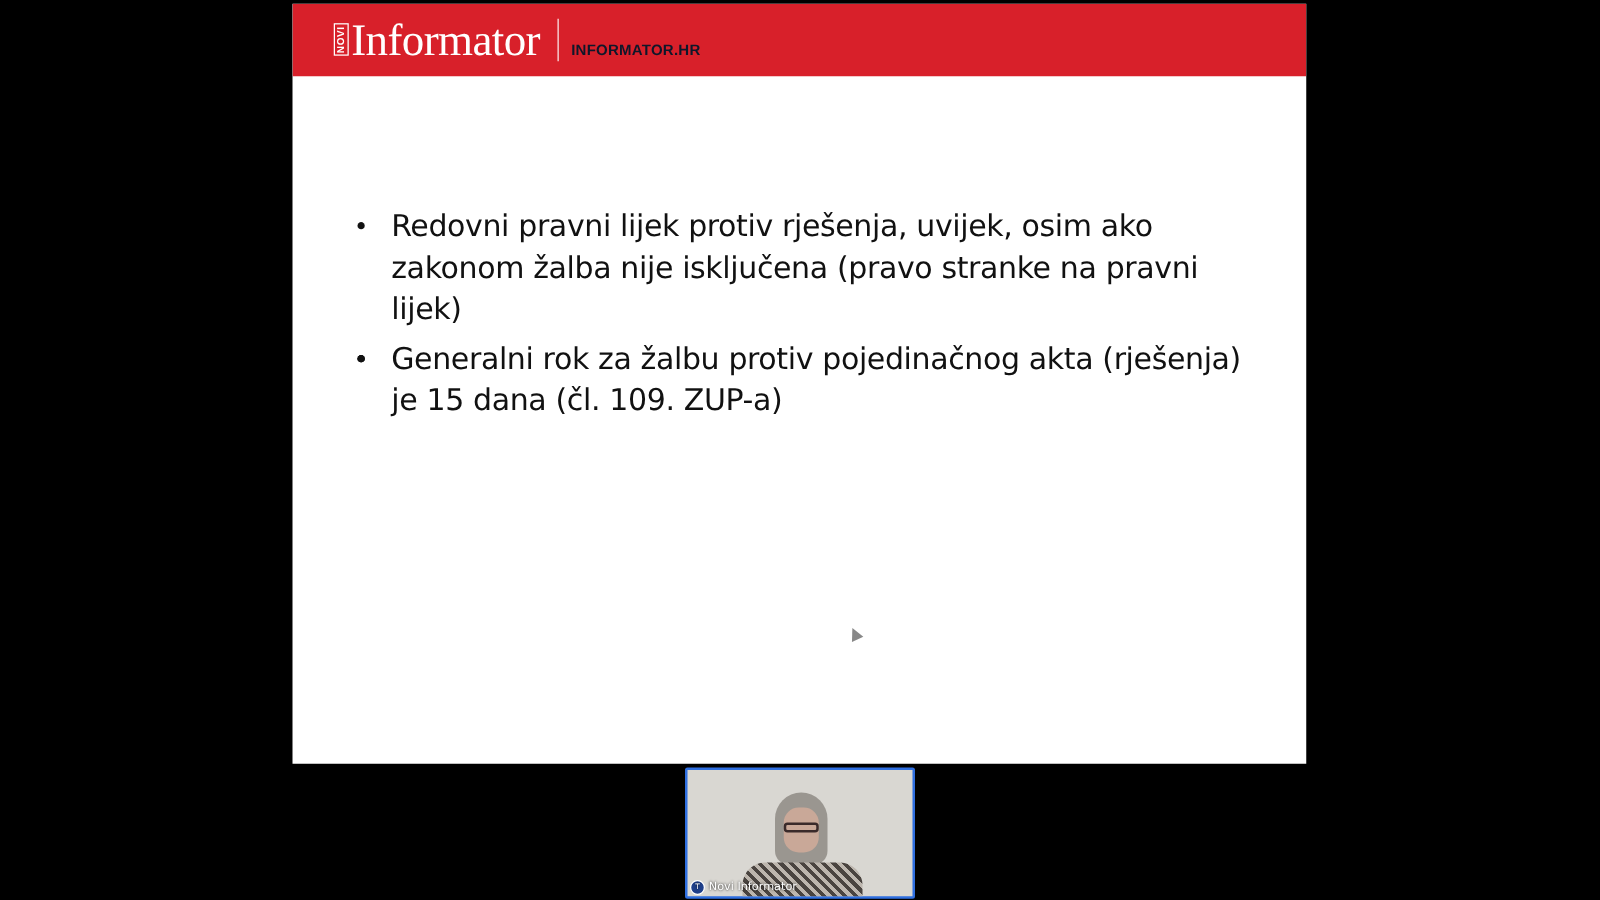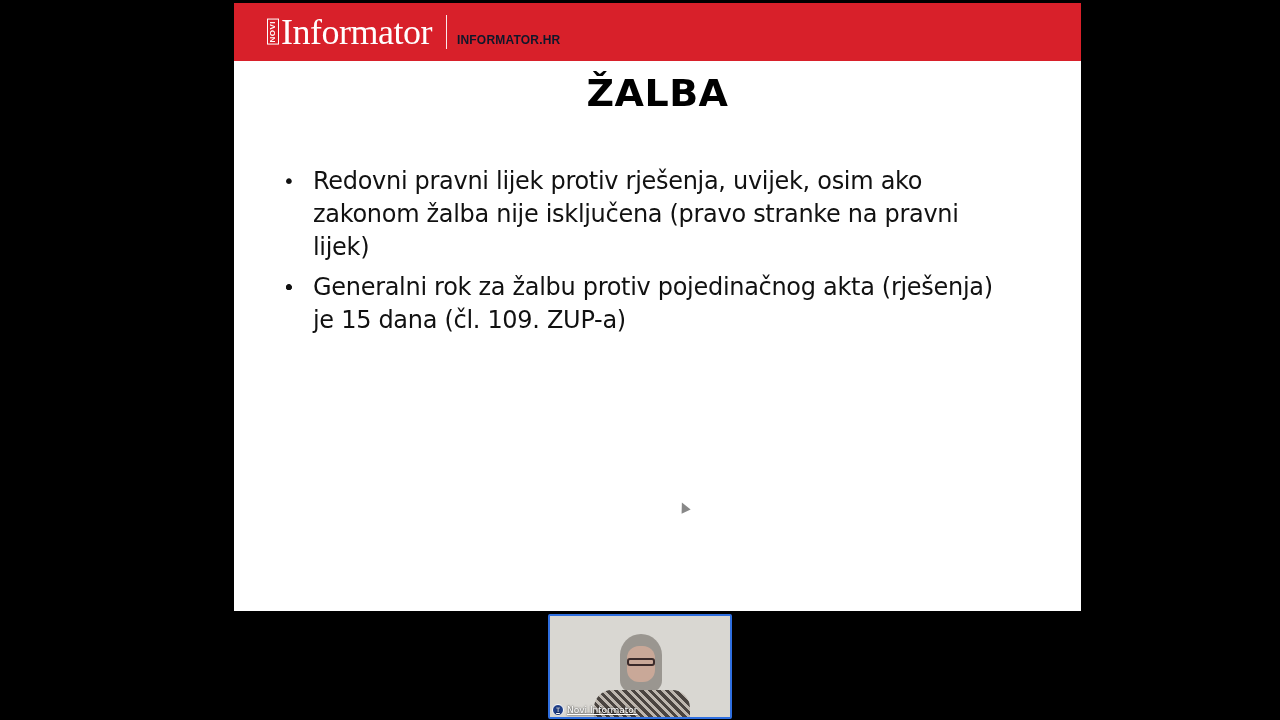--- a/index.html
+++ b/index.html
@@ -3,21 +3,21 @@
   <meta charset="utf-8">
   <style>
     html, body { margin: 0; padding: 0; }
     body {
       width: 1280px; height: 720px; background: #000000;
       position: relative; overflow: hidden;
       font-family: "Liberation Sans", sans-serif;
     }
     .slide {
       position: absolute; left: 234px; top: 3px; width: 811px; height: 608px;
-      background: #ffffff; overflow: hidden; padding-left: 36px;
+      background: #ffffff; overflow: hidden;
     }
     .slide-header {
       position: absolute; left: 0; top: 0; width: 100%; height: 58px;
       background: #d8202a; display: flex; align-items: center;
     }
     .logo {
       display: flex; align-items: center; margin-left: 33px; height: 58px;
     }
     .logo-novi {
       writing-mode: vertical-rl; transform: rotate(180deg);
@@ -72,21 +72,20 @@
     }
     .person-body {
       position: absolute; left: 44px; top: 74px; width: 96px; height: 40px;
       background: repeating-linear-gradient(45deg,#4a4440 0 3px,#bdb6ae 3px 6px);
       border-radius: 18px 18px 0 0;
     }
     .webcam-label {
       position: absolute; left: 2px; bottom: 1px; display: flex; align-items: center;
       color: #ffffff; font-size: 9px; font-family: "DejaVu Sans", sans-serif;
       text-shadow: 0 0 2px #000;
-      text-decoration: underline;
     }
     .webcam-icon {
       width: 10px; height: 10px; border-radius: 50%; background: #1f3f8a;
       border: 1px solid #ffffff; margin-right: 3px; font-size: 6px; line-height: 10px;
       text-align: center; color: #fff;
     }
     .cursor {
       position: absolute; left: 679px; top: 502px; width: 0; height: 0;
       border-left: 5px solid transparent; border-right: 5px solid transparent;
       border-bottom: 10px solid #888; transform: rotate(-25deg);
@@ -98,21 +97,20 @@
 <div class="slide">
   <div class="slide-header">
     <div class="logo">
       <span class="logo-novi">NOVI</span>
       <span class="logo-text">Informator</span>
     </div>
     <div class="logo-divider"></div>
     <span class="logo-site">INFORMATOR.HR</span>
   </div>
 
-  <div class="slide-title">ŽALBA</div>
 
   <ul class="bullets">
     <li class="bullet">
       <span class="bullet-dot">•</span>
       <span>Redovni pravni lijek protiv rješenja, uvijek, osim ako zakonom žalba nije isključena (pravo stranke na pravni lijek)</span>
     </li>
     <li class="bullet">
       <span class="bullet-dot">•</span>
     </li>
     <li class="bullet">

